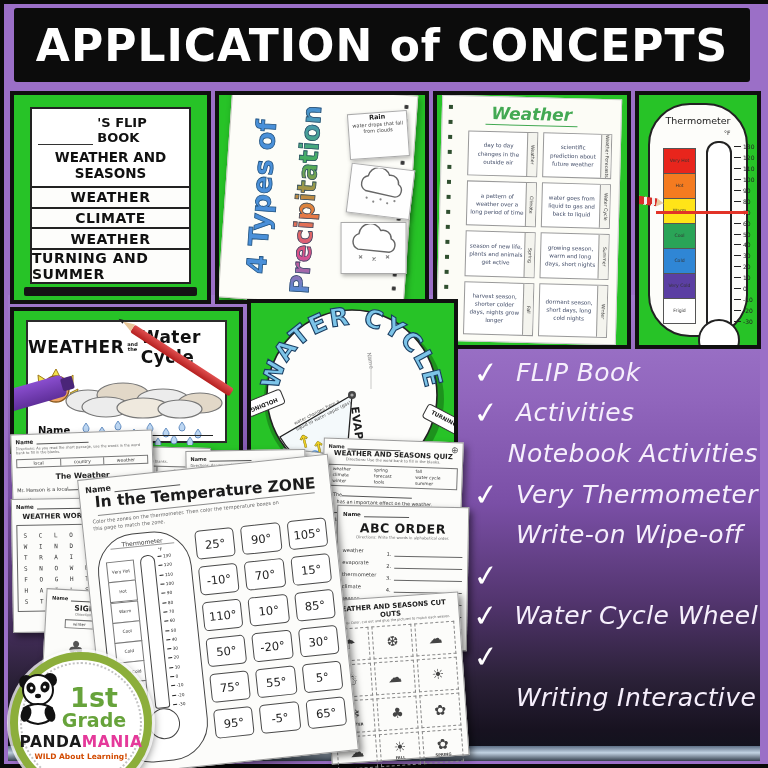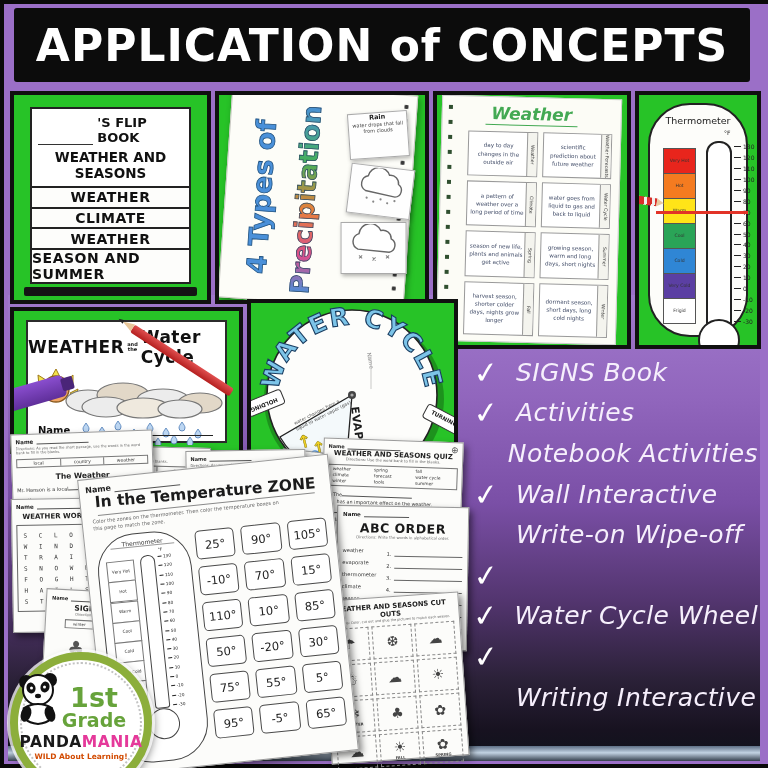--- a/index.html
+++ b/index.html
@@ -147,21 +147,21 @@
           <span class="blankline"></span>
           <span>'S FLIP BOOK</span>
         </div>
         <div class="fb-sub">WEATHER AND SEASONS</div>
       </div>
       <div style="display:flex;flex-direction:column;flex:1;">
 
       <div class="fb-tab">WEATHER</div>
           <div class="fb-tab">CLIMATE</div>
           <div class="fb-tab">WEATHER</div>
-          <div class="fb-tab">SEASON AND SUMMER</div>
+          <div class="fb-tab">TURNING AND SUMMER</div>
         </div>
     </div>
     <div class="fb-edge"></div>
   </div>
 
   <div class="panel" style="left:215px;top:91px;width:214px;height:213px;">
     <div class="pc-page">
       <div class="pc-spiral"></div>
       <div class="pc-title">
         <span class="pc-t1">4 Types of</span>
@@ -430,36 +430,36 @@
       </text>
       <circle cx="101" cy="92" r="4" fill="#444"></circle>
       <circle cx="101" cy="92" r="1.6" fill="#aaa"></circle>
     </svg>
   </div>
 
   <div class="checklist">
 
       <div class="ck-row">
         <span class="ck-mark">✓</span>
-        <span class="ck-text">SIGNS Book</span>
+        <span class="ck-text">FLIP Book</span>
       </div>
 
       <div class="ck-row">
         <span class="ck-mark">✓</span>
         <span class="ck-text">Activities</span>
       </div>
 
       <div class="ck-row">
         <span class="ck-mark"></span>
         <span class="ck-text">Notebook Activities</span>
       </div>
 
       <div class="ck-row">
         <span class="ck-mark">✓</span>
-        <span class="ck-text">Wall Interactive</span>
+        <span class="ck-text">Very Thermometer</span>
       </div>
 
       <div class="ck-row">
         <span class="ck-mark"></span>
         <span class="ck-text">Write-on Wipe-off</span>
       </div>
 
       <div class="ck-row">
         <span class="ck-mark">✓</span>
       </div>

